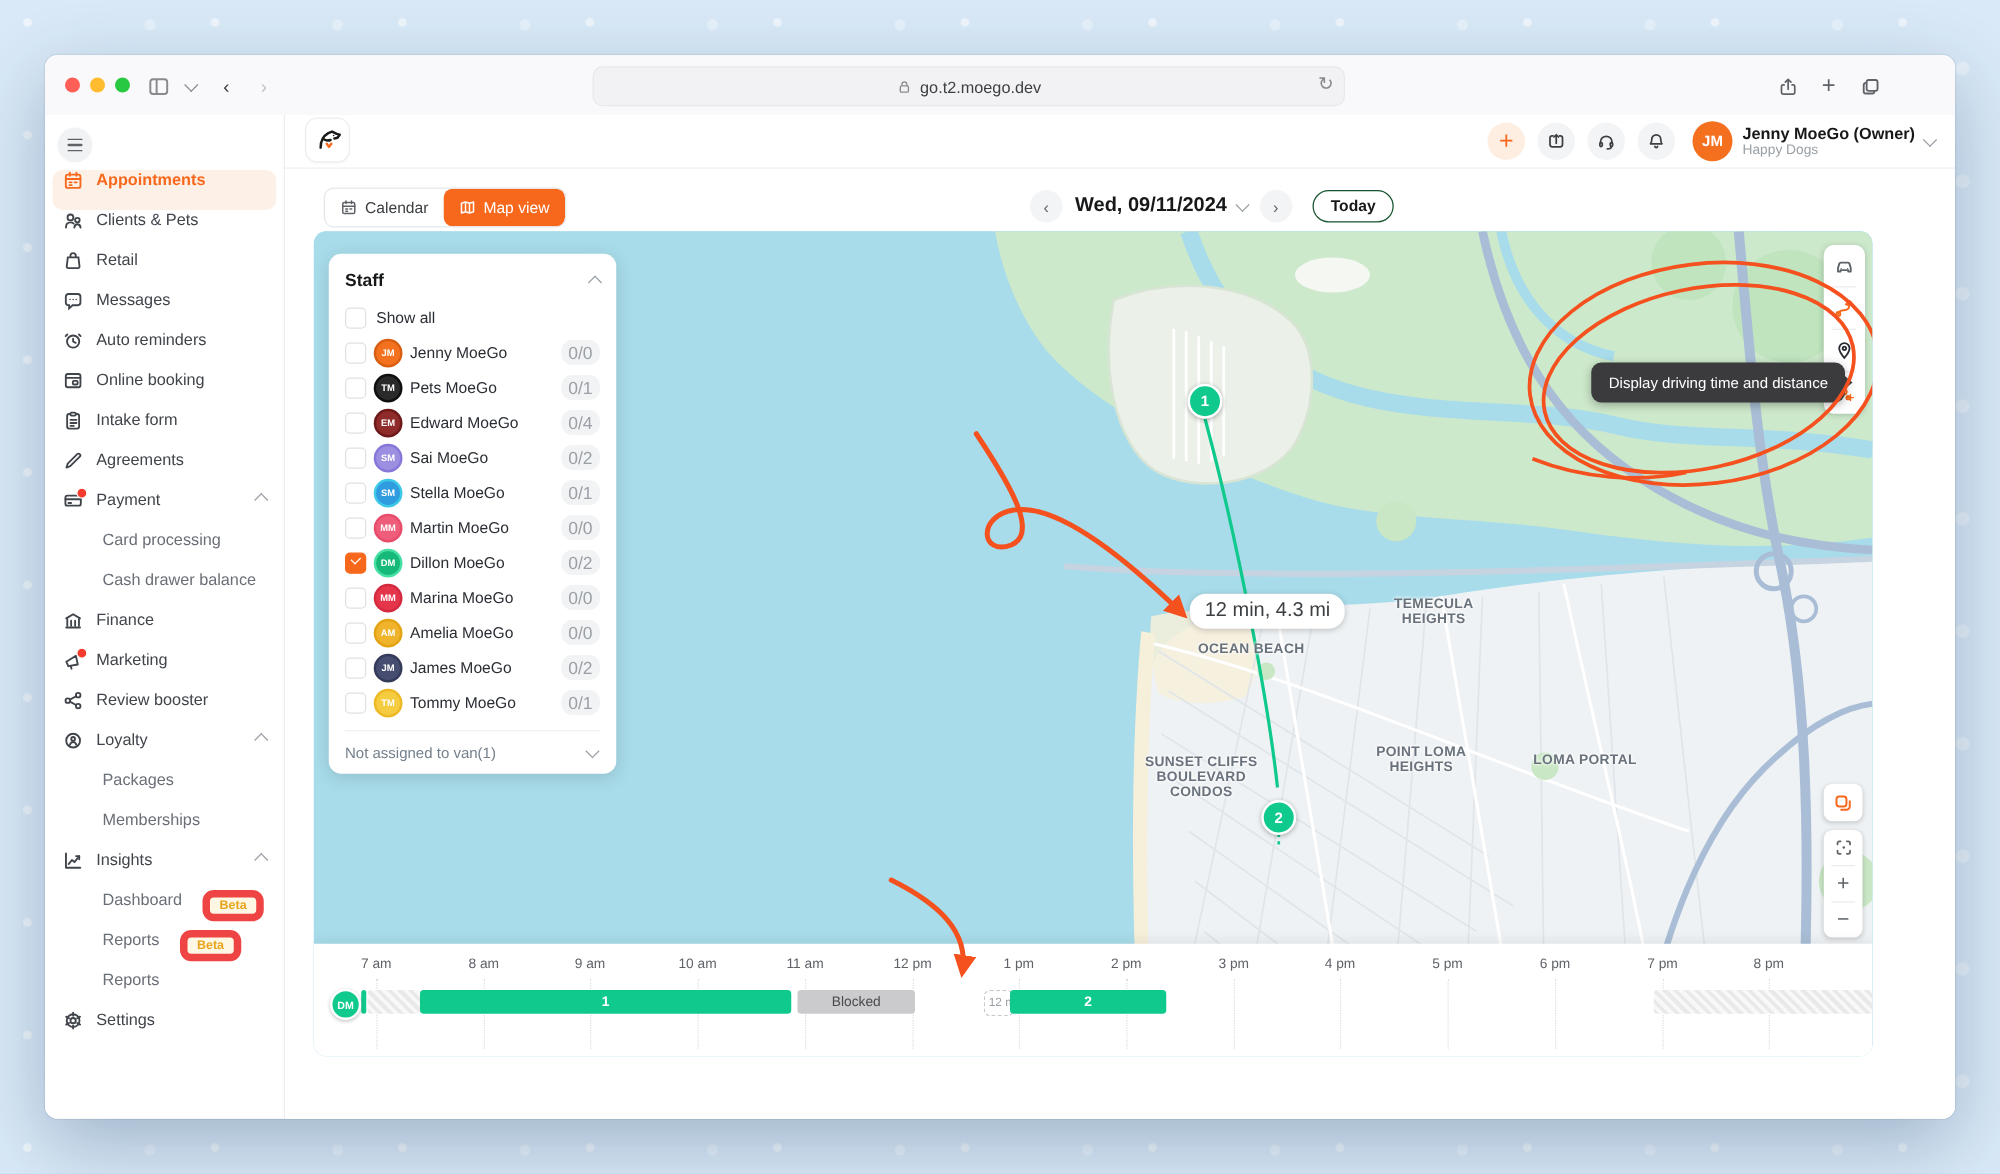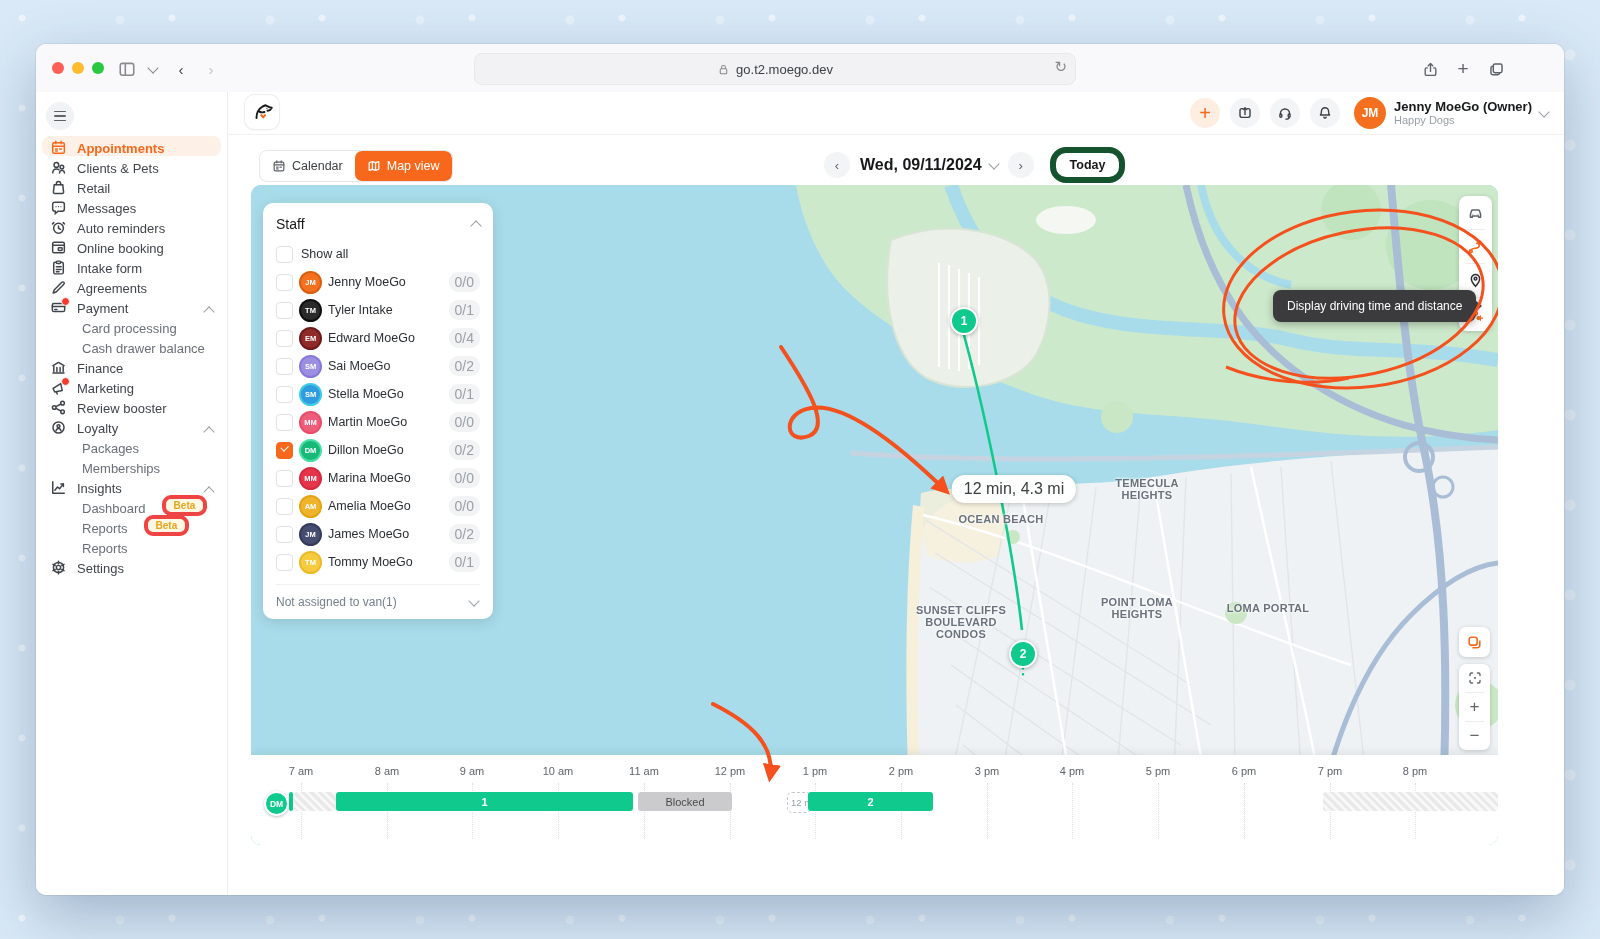--- a/index.html
+++ b/index.html
@@ -25,32 +25,32 @@
   .urlbar{position:absolute;left:438px;top:9px;width:600px;height:30px;background:#f2f2f4;border:1px solid #e8e8ec;
     border-radius:8px;display:flex;align-items:center;justify-content:center;gap:6px;font-size:13px;color:#3c4043;}
   .urlreload{position:absolute;right:8px;top:4px;font-size:15px;color:#8a8a8e;}
   
   .app{position:absolute;top:48px;left:0;right:0;bottom:0;display:flex;background:#fff;}
   .sidebar{width:191px;border-right:1px solid #ededf1;position:relative;flex:none;}
   .hamburger{position:absolute;left:10px;top:10px;width:28px;height:28px;border-radius:50%;background:#f1f2f4;
     display:flex;flex-direction:column;align-items:center;justify-content:center;gap:3px;}
   .hamburger i{display:block;width:12px;height:1.6px;background:#5f6368;border-radius:1px;}
   .nav{position:absolute;top:44px;left:6px;right:6px;}
-  .nav-item{height:20px;display:flex;align-items:flex-end;gap:10px;padding:0 8px;border-radius:8px;
+  .nav-item{height:32px;display:flex;align-items:flex-start;gap:10px;padding:0 8px;border-radius:8px;
     color:#40444b;font-size:13px;}
   .nav-item .lab{flex:1;white-space:nowrap;overflow:hidden;}
   .nav-item.active{background:#fdf1e7;color:#f7681c;font-weight:700;}
   .nav-item.sub{padding-left:40px;color:#6a6f77;}
   .icwrap{position:relative;width:17px;height:17px;flex:none;display:flex;align-items:center;justify-content:center;}
   .icwrap svg{width:17px;height:17px;}
   .reddot{position:absolute;top:-2px;right:-3px;width:7px;height:7px;border-radius:50%;background:#f43b2d;border:1.5px solid #fff;}
   .chev{width:7px;height:7px;border-left:1.6px solid #9aa0a6;border-bottom:1.6px solid #9aa0a6;flex:none;}
   .chev.up{transform:rotate(135deg);margin-top:4px;}
   .chev.down{transform:rotate(-45deg);margin-top:-3px;}
-  .beta{border:4px solid #ef4444;background:#fef7e4;color:#e8a41b;font-size:10px;font-weight:700;
+  .beta{border:6px solid #ef4444;background:#fef7e4;color:#e8a41b;font-size:10px;font-weight:700;
     border-radius:9px;padding:1px 8px;margin-left:6px;}
   
   .main{flex:1;position:relative;background:#fff;}
   .appheader{position:absolute;top:0;left:0;right:0;height:42px;border-bottom:1px solid #f0f0f3;}
   .logo{position:absolute;left:17px;top:3px;width:34px;height:34px;border-radius:9px;background:#fff;
     box-shadow:0 0 0 1px #ededf0, 0 1px 3px rgba(0,0,0,.06);display:flex;align-items:center;justify-content:center;}
   .hdr-right{position:absolute;right:16px;top:0;height:42px;display:flex;align-items:center;gap:10px;}
   .cbtn{width:30px;height:30px;border-radius:50%;background:#f3f4f6;display:flex;align-items:center;justify-content:center;color:#3c4043;}
   .cbtn svg{width:16px;height:16px;}
   .cbtn.orange{background:#fdeee1;color:#f7681c;font-size:20px;font-weight:400;}
@@ -60,21 +60,21 @@
   .uname{font-size:13px;font-weight:700;color:#17181a;line-height:15px;}
   .uorg{font-size:11px;color:#9aa0a6;line-height:13px;}
   
   .viewtoggle{position:absolute;left:31px;top:58px;height:30px;display:flex;border:1px solid #e6e7ea;border-radius:8px;background:#fff;overflow:hidden;}
   .seg{display:flex;align-items:center;gap:6px;padding:0 12px;font-size:12.5px;color:#3c4043;}
   .seg svg{width:14px;height:14px;}
   .seg.on{background:#f7681c;color:#fff;border-radius:7px;font-weight:400;}
   .datenav{position:absolute;left:596px;top:58px;height:30px;display:flex;align-items:center;gap:10px;}
   .navcirc{width:26px;height:26px;border-radius:50%;background:#f3f4f6;color:#5f6368;display:flex;align-items:center;justify-content:center;font-size:13px;}
   .datetxt{font-size:16px;font-weight:700;color:#17181a;display:flex;align-items:center;gap:8px;}
-  .todaybtn{border:6px solid #14532d;border-radius:16px;padding:5px 14px;font-size:12.5px;font-weight:700;color:#17181a;background:#fff;margin-left:6px;}
+  .todaybtn{border:1px solid #14532d;border-radius:16px;padding:5px 14px;font-size:12.5px;font-weight:700;color:#17181a;background:#fff;margin-left:6px;}
   
   .mapcard{position:absolute;left:23px;top:93px;width:1247px;height:660px;border-radius:10px;overflow:hidden;background:#a8dcea;}
   .map-svg{position:absolute;inset:0;z-index:1;}
   .maplabel{position:absolute;z-index:10;transform:translate(-50%,-50%);white-space:pre-line;text-align:center;
     font-size:11px;font-weight:700;color:#69727c;letter-spacing:.3px;text-shadow:0 0 3px #fff,0 0 3px #fff;line-height:12px;}
   .marker{position:absolute;z-index:15;width:24px;height:24px;border-radius:50%;background:#10c98c;border:2px solid #fff;
     box-shadow:0 1px 4px rgba(0,0,0,.3);color:#fff;font-size:12px;font-weight:700;display:flex;align-items:center;justify-content:center;
     transform:translate(-50%,-50%);}
   .routepill{position:absolute;z-index:16;transform:translate(-50%,-50%);background:#fff;border-radius:13px;
     box-shadow:0 1px 5px rgba(0,0,0,.22);padding:5px 12px;font-size:16px;color:#3c4043;white-space:nowrap;}
@@ -89,21 +89,21 @@
     box-shadow:0 1px 4px rgba(0,0,0,.18);display:flex;flex-direction:column;align-items:center;}
   .zbtn{width:31px;height:28px;display:flex;align-items:center;justify-content:center;color:#5f6368;font-size:17px;}
   .tooltip{position:absolute;z-index:35;left:1022px;top:105px;background:#3b3b3d;color:#fff;font-size:12px;
     padding:9px 14px;border-radius:8px;white-space:nowrap;box-shadow:0 2px 8px rgba(0,0,0,.3);}
   .tooltip:after{content:"";position:absolute;right:-6px;top:50%;margin-top:-6px;border-left:7px solid #3b3b3d;
     border-top:6px solid transparent;border-bottom:6px solid transparent;}
   .anno{position:absolute;inset:0;z-index:40;pointer-events:none;}
   
   .staff{position:absolute;z-index:25;left:12px;top:18px;width:204px;background:#fff;border-radius:10px;
     box-shadow:0 3px 14px rgba(0,0,0,.13);padding:13px 13px 10px;}
-  .staff-title{display:flex;align-items:center;font-size:14px;font-weight:400;color:#17181a;padding-bottom:8px;}
+  .staff-title{display:flex;align-items:center;font-size:14px;font-weight:700;color:#17181a;padding-bottom:8px;}
   .staff-title .chev{margin-left:auto;}
   .srow{height:28px;display:flex;align-items:center;gap:8px;}
   .cb{width:15px;height:15px;border:1.5px solid #dfe1e5;border-radius:4px;background:#fff;flex:none;position:relative;}
   .srow.checked .cb{background:#f7681c;border-color:#f7681c;}
   .srow.checked .cb:after{content:"";position:absolute;left:3.5px;top:2.5px;width:6px;height:3.5px;
     border-left:1.8px solid #fff;border-bottom:1.8px solid #fff;transform:rotate(-45deg);}
   .savatar{width:19px;height:19px;border-radius:50%;color:#fff;font-size:7.5px;font-weight:700;
     display:flex;align-items:center;justify-content:center;flex:none;}
   .sname{font-size:12.5px;color:#2a2e34;flex:1;white-space:nowrap;overflow:hidden;}
   .scount{background:#f2f3f4;border-radius:9px;font-size:14px;color:#9aa0a6;padding:2px 6px;flex:none;}
@@ -645,21 +645,21 @@
           </div>
           <div class="srow">
             <span class="cb"></span>
               <span class="savatar" style="background: rgb(244, 113, 31); box-shadow: rgb(217, 95, 16) 0px 0px 0px 2px;">JM</span>
             <span class="sname">Jenny MoeGo</span>
             <span class="scount">0/0</span>
           </div>
           <div class="srow">
             <span class="cb"></span>
               <span class="savatar" style="background: rgb(42, 42, 42); box-shadow: rgb(15, 15, 15) 0px 0px 0px 2px;">TM</span>
-            <span class="sname">Tyler Intake</span>
+            <span class="sname">Pets MoeGo</span>
             <span class="scount">0/1</span>
           </div>
           <div class="srow">
             <span class="cb"></span>
               <span class="savatar" style="background: rgb(143, 43, 43); box-shadow: rgb(110, 26, 26) 0px 0px 0px 2px;">EM</span>
             <span class="sname">Edward MoeGo</span>
             <span class="scount">0/4</span>
           </div>
           <div class="srow">
             <span class="cb"></span>

